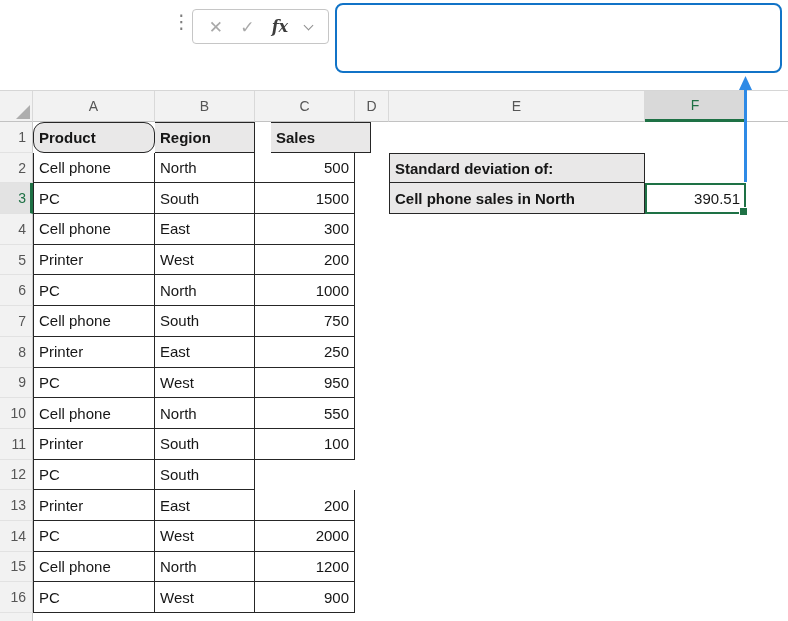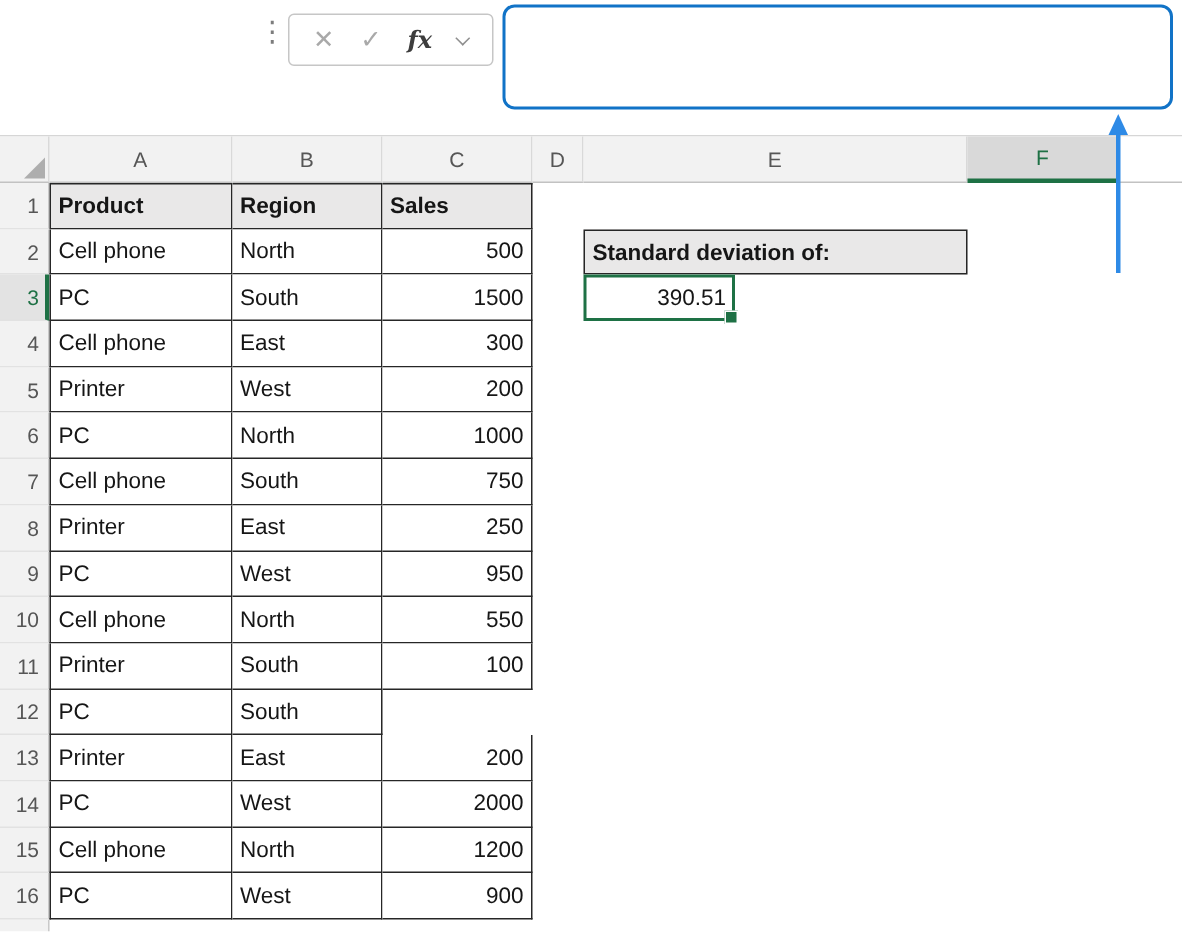--- a/index.html
+++ b/index.html
@@ -105,39 +105,40 @@
         <div class="h" style="width: 122px;">A</div>
         <div class="h" style="width: 100px;">B</div>
         <div class="h" style="width: 100px;">C</div>
         <div class="h" style="width: 34px;">D</div>
         <div class="h" style="width: 256px;">E</div>
         <div class="h sel" style="width: 101px;">F</div>
         <div class="h filler"></div>
       </div>
       <div class="row row1">
         <div class="rh">1</div>
-        <div class="cell first" style="width: 122px;">Product</div>
+        <div class="cell first" style="width: 122px; border-radius: 11px;">Product</div>
         <div class="cell" style="width: 100px;">Region</div>
-        <div class="cell" style="width: 100px;">Sales</div>
+        <div class="cell" style="width: 100px; margin-left: 16px;">Sales</div>
         <div class="dcol" style="width: 34px;"></div>
       </div>
       <div class="row">
         <div class="rh">2</div>
         <div class="cell first" style="width: 122px;">Cell phone</div>
         <div class="cell" style="width: 100px;">North</div>
         <div class="cell num" style="width: 100px;">500</div>
         <div class="dcol" style="width: 34px;"></div>
         <div class="ecell e2">Standard deviation of:</div>
       </div>
       <div class="row">
         <div class="rh sel">3</div>
         <div class="cell first" style="width: 122px;">PC</div>
         <div class="cell" style="width: 100px;">South</div>
         <div class="cell num" style="width: 100px;">1500</div>
         <div class="dcol" style="width: 34px;"></div>
+        <div class="ecell e3">Cell phone sales in North</div>
         <div class="f3">
           <span>390.51</span>
           <div class="handle"></div>
         </div>
       </div>
       <div class="row">
         <div class="rh">4</div>
         <div class="cell first" style="width: 122px;">Cell phone</div>
         <div class="cell" style="width: 100px;">East</div>
         <div class="cell num" style="width: 100px;">300</div>

